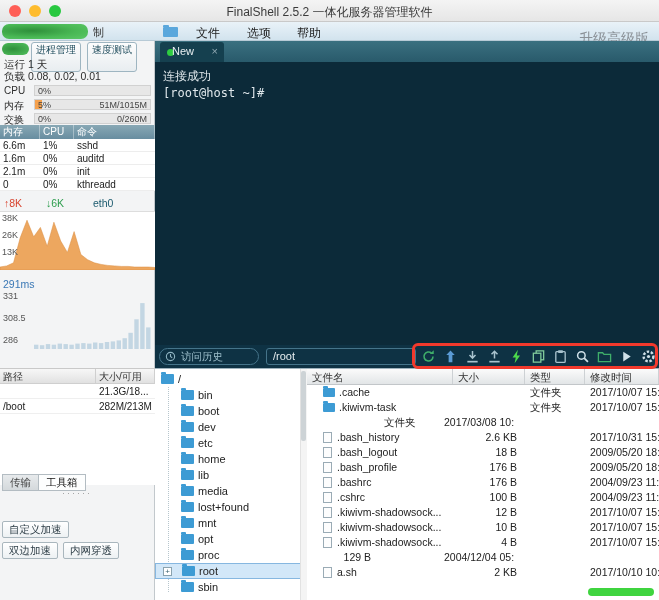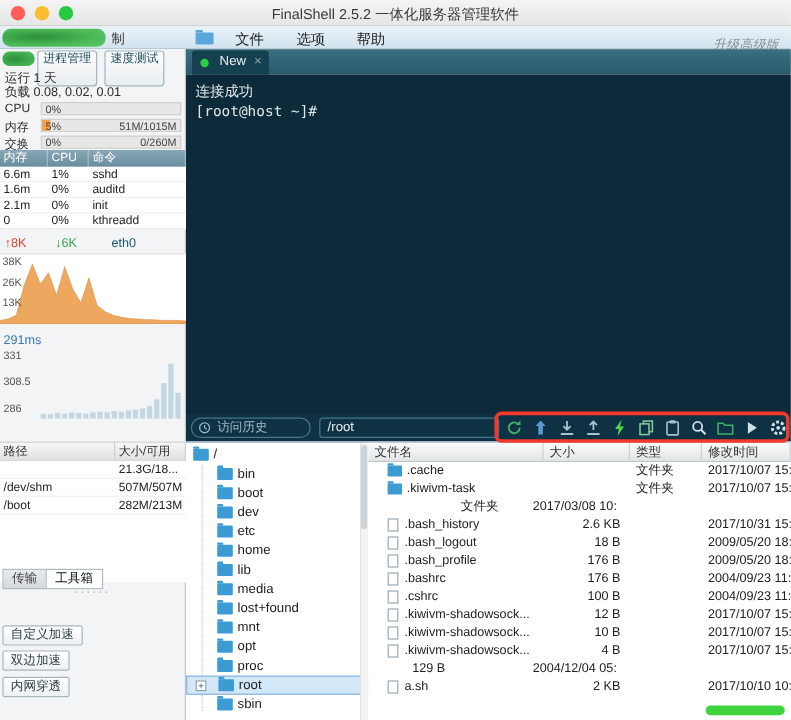--- a/index.html
+++ b/index.html
@@ -20,21 +20,21 @@
     font-size:12px; color:#3a3a3a; }
   
   .menubar { position:absolute; left:0; top:22px; width:659px; height:19px;
     background:linear-gradient(#e9f2f8,#d2e3ee); border-bottom:1px solid #b7cad6; }
   .menu-item { position:absolute; top:3px; font-size:12px; color:#1d1d1d; cursor:default; }
   .mi-0 { left:196px; } .mi-1 { left:247px; } .mi-2 { left:297px; }
   .menu-folder { position:absolute; left:163px; top:5px; width:15px; height:10px;
     background:#5aa7dc; border-radius:1px; }
   .menu-folder::before { content:""; position:absolute; left:0; top:-2px; width:6px;
     height:2px; background:#5aa7dc; border-radius:1px 1px 0 0; }
-  .upgrade { position:absolute; right:10px; top:8px; font-size:11px; color:#8a9096;font-style:italic; }
+  .upgrade { position:absolute; right:10px; top:8px; font-size:14px; color:#8a9096; }
   .blob1 { position:absolute; left:2px; top:2px; width:86px; height:15px; border-radius:7px;
     background:radial-gradient(ellipse at 35% 45%, #2e8f3a 0%, #49b855 55%, #5cc968 100%); }
   .redacted-suffix { position:absolute; left:93px; top:3px; font-size:11px; color:#333; }
   
   .sidebar { position:absolute; left:0; top:41px; width:155px; height:559px;
     background:#f3f4f5; border-right:1px solid #c2c8cc; }
   .blob2 { position:absolute; left:2px; top:2px; width:27px; height:12px; border-radius:6px;
     background:radial-gradient(ellipse at 40% 50%, #2e8f3a, #52c15e); }
   .sbtn { position:absolute; top:1px; height:30px; line-height:13px; font-size:10px;
     color:#1c4a5a; background:linear-gradient(#fdfdfd,#e8edf0); border:1px solid #9eb5c1;
@@ -83,29 +83,29 @@
     color:#9a9a9a; font-size:9px; letter-spacing:2px; }
   .side-tabs { position:absolute; left:2px; top:433px; display:flex; }
   .stab { height:17px; line-height:15px; font-size:10.5px; padding:0 7px; color:#444;
     border:1px solid #b3bcc2; background:linear-gradient(#e7eaec,#d4d9dc);
     margin-right:-1px; cursor:pointer; }
   .stab.active { background:#fdfefe; color:#111; }
   .accel-btn { font-size:10.5px; color:#2d3d46; height:17px; line-height:15px; padding:0 6px;
     border:1px solid #a9b6bd; border-radius:2px;
     background:linear-gradient(#ffffff,#edf1f3); cursor:pointer; }
   .accel-primary { position:absolute; left:2px; top:480px; }
-  .accel-row { position:absolute; left:2px; top:501px; display:flex; gap:5px;flex-direction:column; }
+  .accel-row { position:absolute; left:2px; top:501px; display:flex; gap:5px; }
   
   .tabbar { position:absolute; left:155px; top:41px; width:504px; height:21px;
     background:linear-gradient(#3a7080,#295a6b); }
   .tab-new { position:absolute; left:5px; top:1px; width:64px; height:20px;
     background:#15404f; border-radius:3px 3px 0 0; cursor:pointer; }
   .tab-dot { position:absolute; left:7px; top:7px; width:7px; height:7px; border-radius:50%;
     background:#2ecc40; }
-  .tab-label { position:absolute; left:23px; top:3px; font-size:11px; color:#e9eff1; }
+  .tab-label { position:absolute; left:12px; top:3px; font-size:11px; color:#e9eff1; }
   .tab-close { position:absolute; right:6px; top:3px; font-size:11px; color:#8fa8b2; cursor:pointer; }
   
   .terminal { position:absolute; left:155px; top:62px; width:504px; height:283px;
     background:#0c2a39; padding:6px 8px; cursor:text; }
   .tline { font-family:"DejaVu Sans Mono","Liberation Mono",monospace; font-size:12px;
     line-height:17px; color:#dfe7eb; white-space:pre; }
   
   .term-toolbar { position:absolute; left:155px; top:345px; width:504px; height:23px;
     background:#0e3244; }
   .history-pill { position:absolute; left:4px; top:3px; width:100px; height:17px;
@@ -296,24 +296,20 @@
     <div class="dhead">
         <span class="dc1">路径</span>
         <span class="dc2">大小/可用</span>
       </div>
     <div>
         <div class="drow">
        <span class="dc1"></span>
        <span class="dc2">21.3G/18...</span>
      </div>
         <div class="drow">
-       <span class="dc1">/dev/shm</span>
-       <span class="dc2">507M/507M</span>
-     </div>
-        <div class="drow">
        <span class="dc1">/boot</span>
        <span class="dc2">282M/213M</span>
      </div>
       </div>
   </div>
 
   <div class="grip-dots">······</div>
 
   <div class="side-tabs">
       <span class="stab">传输</span>

